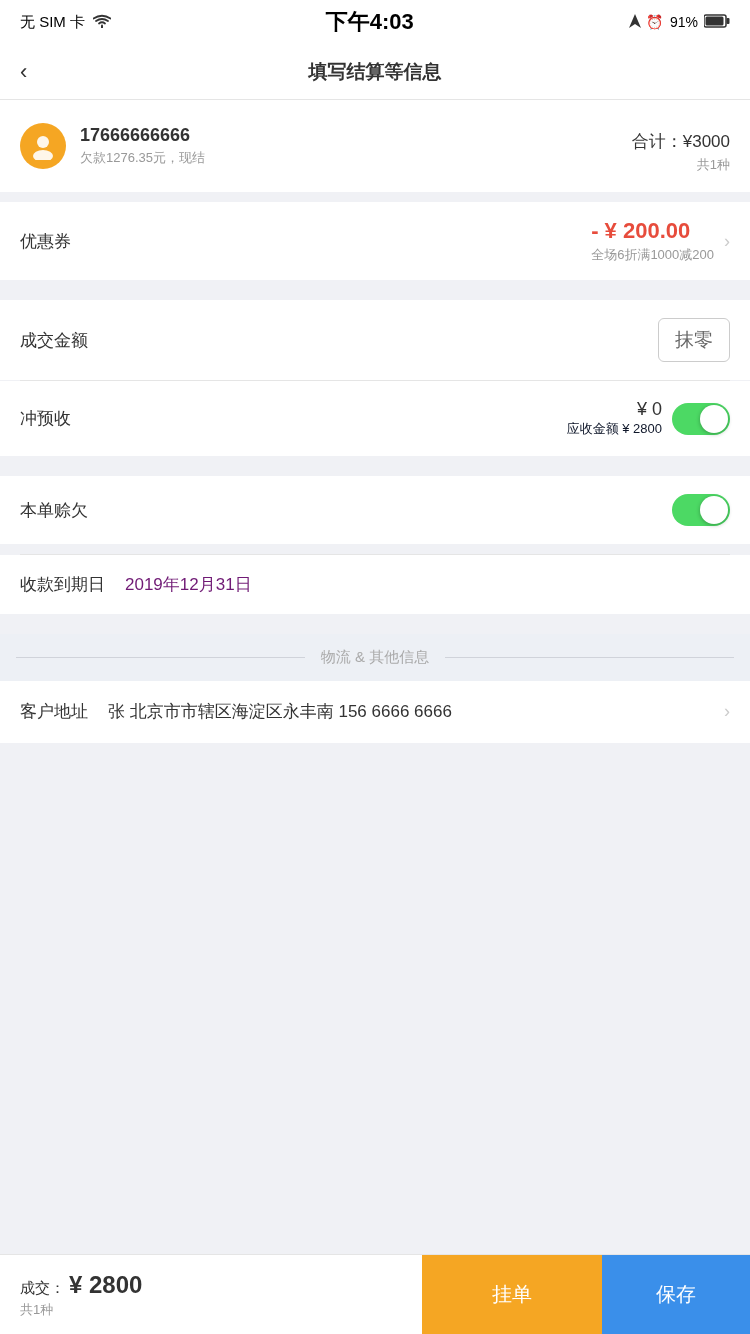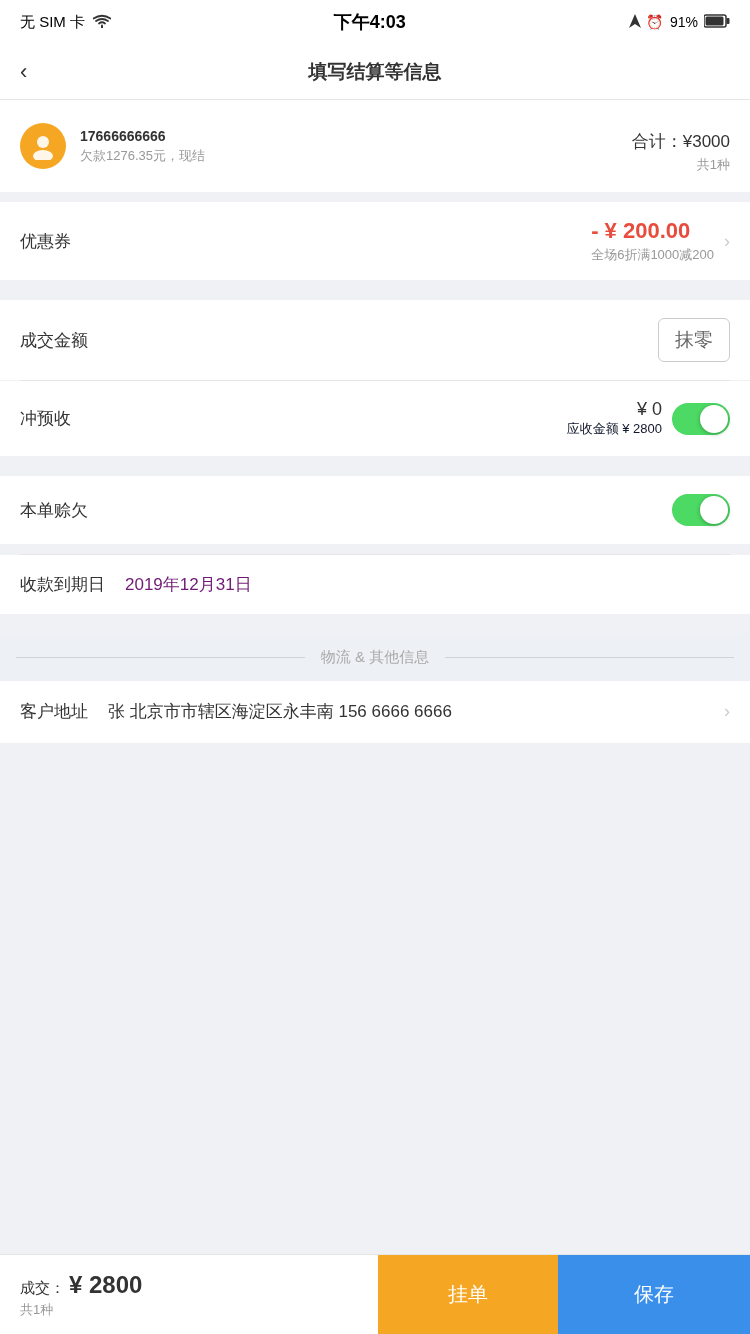--- a/index.html
+++ b/index.html
@@ -18,21 +18,21 @@
       background: #fff;
       height: 44px;
       display: flex;
       align-items: center;
       justify-content: space-between;
       padding: 0 20px;
       font-size: 15px;
       font-weight: 500;
     }
     .status-left { display: flex; align-items: center; gap: 8px; }
-    .status-center { font-size: 18px; font-weight: 600; }
+    .status-center { font-size: 22px; font-weight: 600; }
     .status-right { display: flex; align-items: center; gap: 6px; font-size: 14px; }
 
     
     .nav-bar {
       background: #fff;
       height: 56px;
       display: flex;
       align-items: center;
       justify-content: center;
       border-bottom: 1px solid #e5e5e5;
@@ -75,21 +75,21 @@
       width: 46px;
       height: 46px;
       border-radius: 50%;
       background: #f5a623;
       display: flex;
       align-items: center;
       justify-content: center;
     }
     .customer-info {}
     .customer-phone {
-      font-size: 14px;
+      font-size: 18px;
       font-weight: 600;
       color: #333;
     }
     .customer-sub {
       font-size: 13px;
       color: #999;
       margin-top: 3px;
     }
     .customer-right {
       text-align: right;
@@ -345,21 +345,21 @@
       background: #f5a623;
       color: #fff;
       font-size: 20px;
       font-weight: 500;
       display: flex;
       align-items: center;
       justify-content: center;
       cursor: pointer;
     }
     .btn-save {
-      width: 192px;
+      width: 148px;
       height: 80px;
       background: #3a8fea;
       color: #fff;
       font-size: 20px;
       font-weight: 500;
       display: flex;
       align-items: center;
       justify-content: center;
       cursor: pointer;
     }

